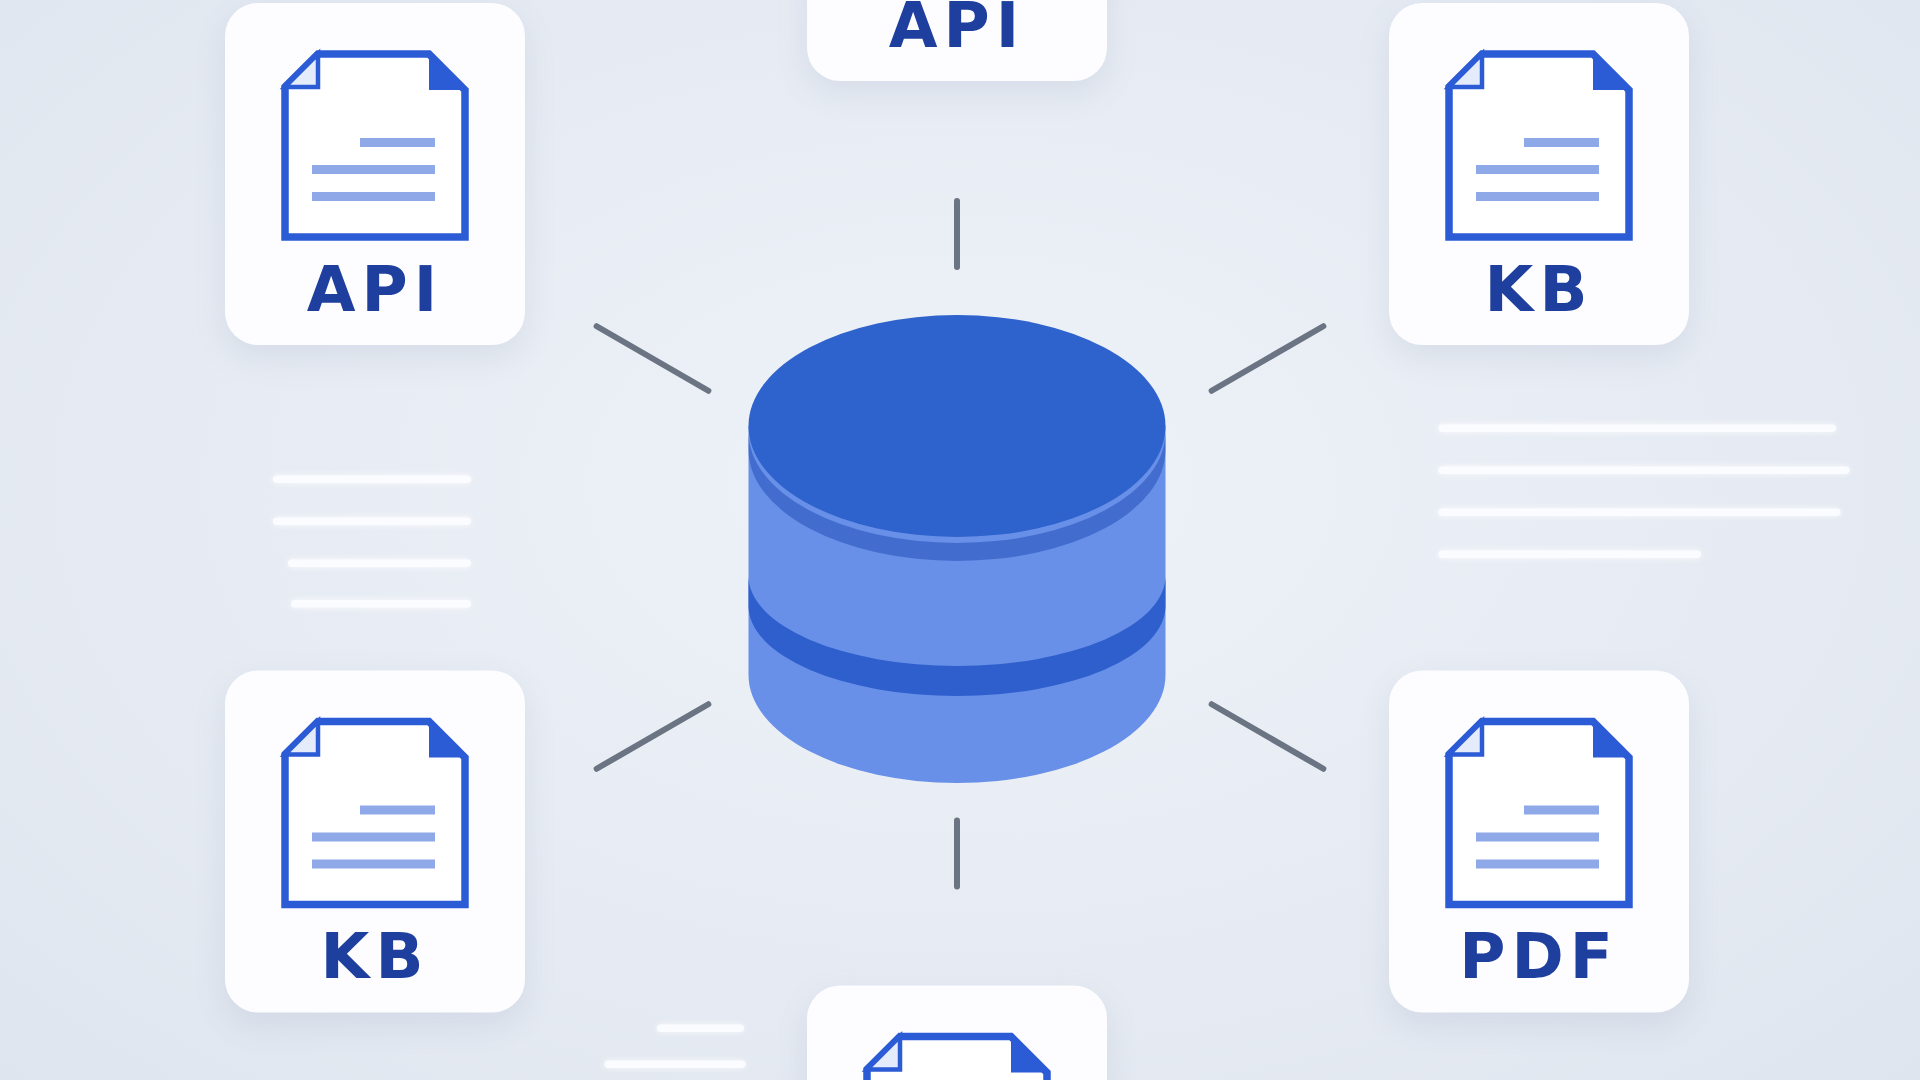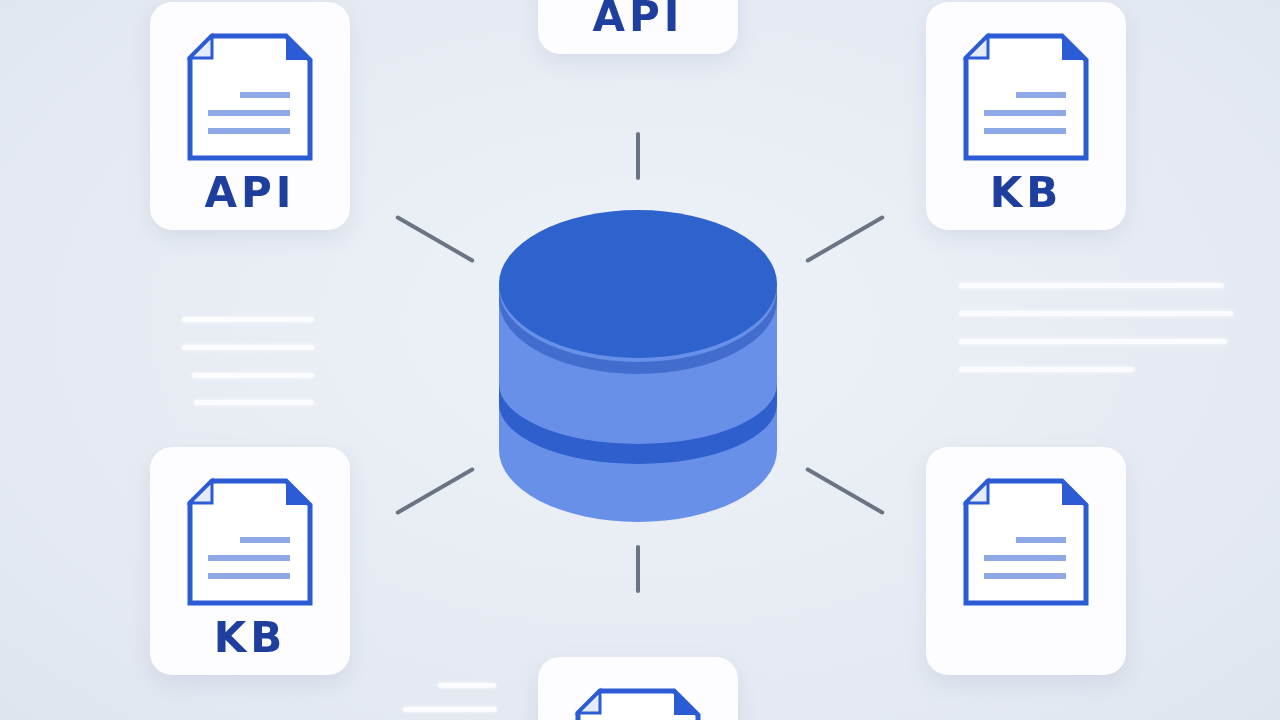--- a/index.html
+++ b/index.html
@@ -99,13 +99,14 @@
   <svg class="doc">
       <use href="#doc-sym"></use>
     </svg>
   <div class="label"></div>
 </div>
 
 <div class="card" style="left:926px;top:447px;">
   <svg class="doc">
       <use href="#doc-sym"></use>
     </svg>
+  <div class="label">PDF</div>
 </div>
 
 </body></html>

